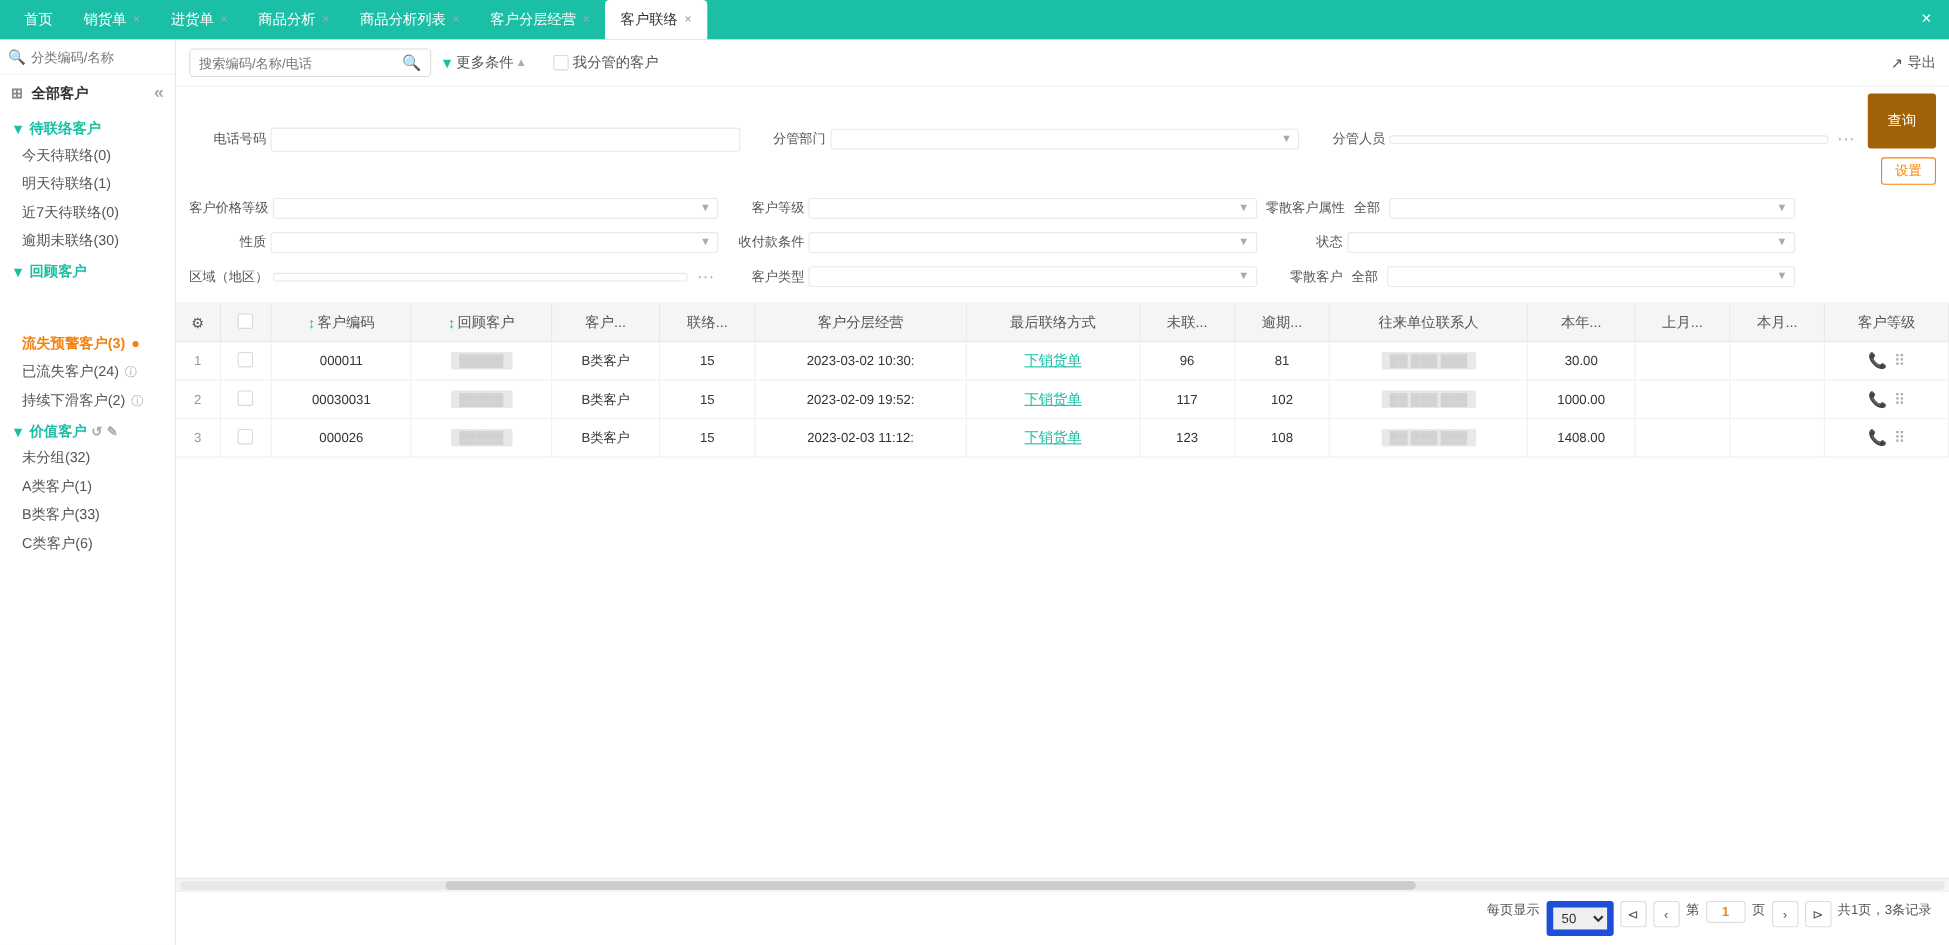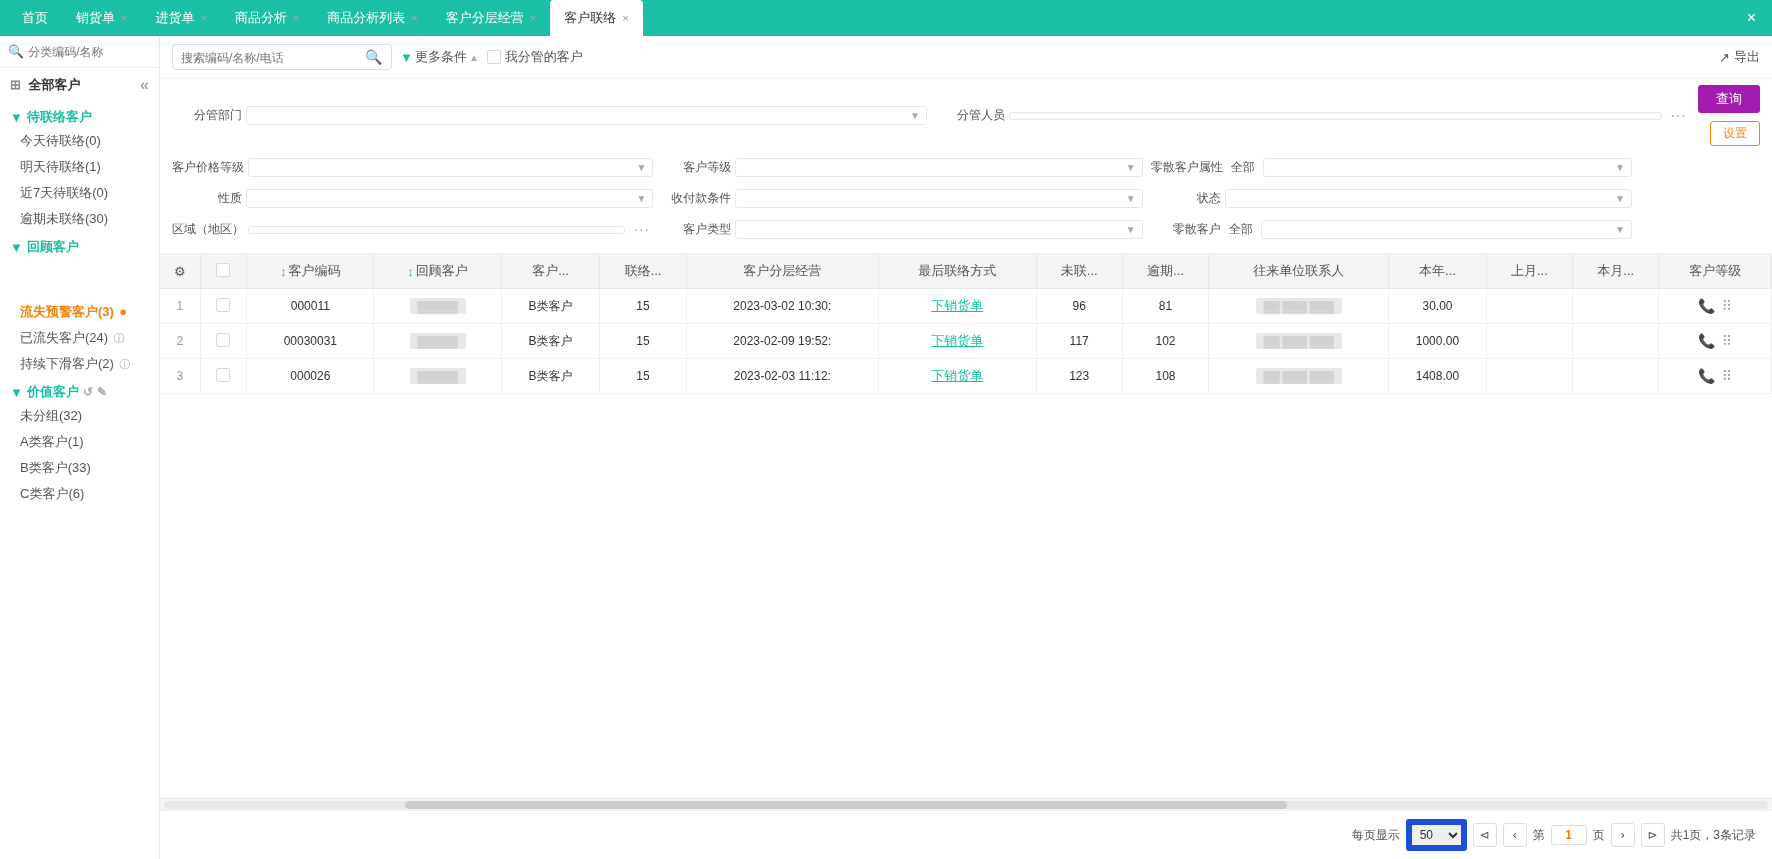--- a/index.html
+++ b/index.html
@@ -147,20 +147,21 @@
       font-size: 12px;
       gap: 2px;
     }
     .my-customer {
       display: flex;
       align-items: center;
       color: #555;
       font-size: 12px;
       gap: 4px;
       cursor: pointer;
+      margin-left: 16px;
     }
     .export-btn {
       margin-left: auto;
       display: flex;
       align-items: center;
       gap: 4px;
       color: #555;
       font-size: 12px;
       cursor: pointer;
     }
@@ -211,25 +212,25 @@
       background: #fff;
       display: flex;
       align-items: center;
       justify-content: space-between;
       cursor: pointer;
     }
     .filter-select-text { flex: 1; }
     .filter-chevron { color: #aaa; font-size: 10px; }
     .filter-ellipsis { color: #aaa; font-size: 16px; cursor: pointer; padding: 0 4px; }
     .query-btn {
-      background: #a21caf;
+      background: #a16207;
       color: #fff;
       border: none;
       border-radius: 3px;
-      padding: 5px 18px;
+      padding: 16px 18px;
       font-size: 13px;
       cursor: pointer;
     }
     .setting-btn {
       background: #fff;
       color: #f5820d;
       border: 1px solid #f5820d;
       border-radius: 3px;
       padding: 3px 12px;
       font-size: 12px;
@@ -287,21 +288,21 @@
       font-size: 11px;
       display: inline-block;
     }
     .link-text { color: #1abfa5; text-decoration: underline; cursor: pointer; }
     .action-icons { display: flex; align-items: center; gap: 6px; justify-content: center; }
     .action-icon { color: #aaa; cursor: pointer; font-size: 14px; }
 
     
     .pagination-bar {
       display: flex;
-      align-items: center;
+      align-items: flex-start;
       justify-content: flex-end;
       padding: 8px 16px;
       border-top: 1px solid #f0f0f0;
       background: #fff;
       gap: 6px;
     }
     .pagination-bar span { font-size: 12px; color: #555; }
     .page-size-select {
       border: 6px solid #1d4ed8;
       border-radius: 3px;
@@ -499,20 +500,24 @@
       </div>
       <div class="export-btn">
         <span>↗</span>
         <span>导出</span>
       </div>
     </div>
 
     <div class="advanced-filter">
 
       <div class="filter-row">
+        <div class="filter-field">
+          <span class="filter-label">电话号码</span>
+          <input class="filter-input" style="flex: 2 1 0%;">
+        </div>
         <div class="filter-field">
           <span class="filter-label">分管部门</span>
           <div class="filter-select" style="flex:2;">
             <span class="filter-select-text"></span>
             <span class="filter-chevron">▼</span>
           </div>
         </div>
         <div class="filter-field">
           <span class="filter-label">分管人员</span>
           <div class="filter-select" style="flex:2;">

